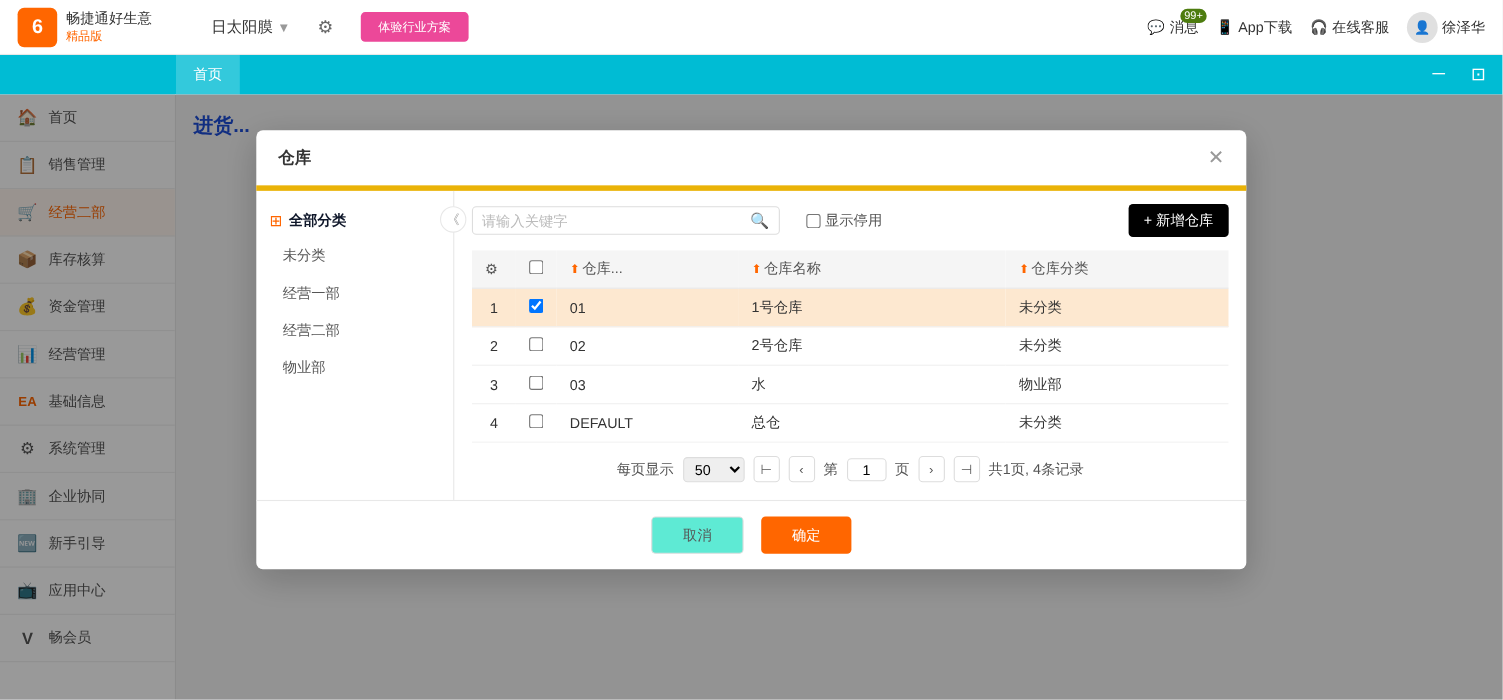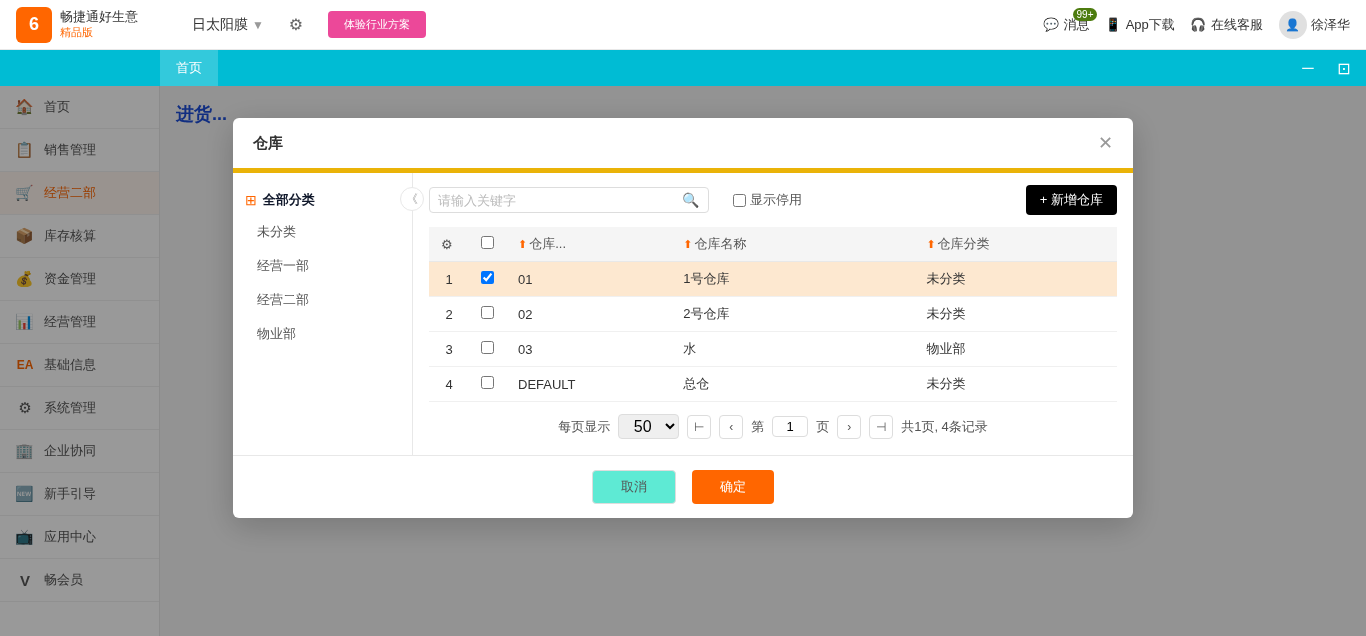--- a/index.html
+++ b/index.html
@@ -333,22 +333,21 @@
       justify-content: center;
       gap: 8px;
       padding: 12px 0 4px;
       font-size: 13px;
       color: #555;
     }
     .page-select {
       border: 1px solid #ddd;
       border-radius: 4px;
       padding: 2px 6px;
-      font-size: 16px;
-      text-align: center;
+      font-size: 13px;
     }
     .page-btn {
       width: 24px; height: 24px;
       display: flex; align-items: center; justify-content: center;
       border: 1px solid #ddd;
       border-radius: 4px;
       cursor: pointer;
       font-size: 12px;
       color: #555;
       background: #fff;

